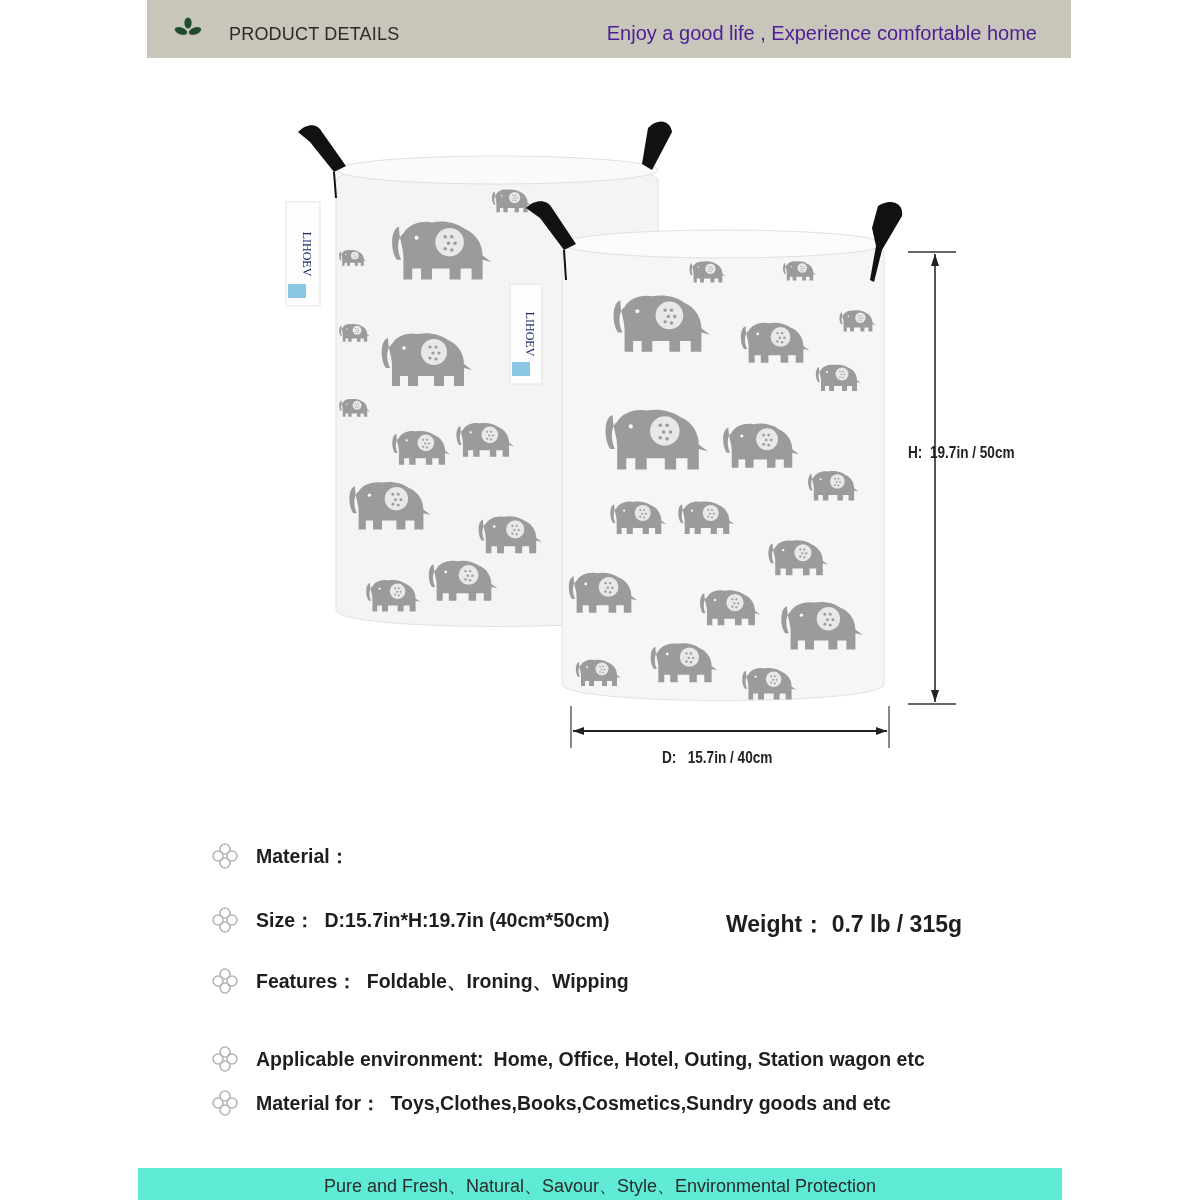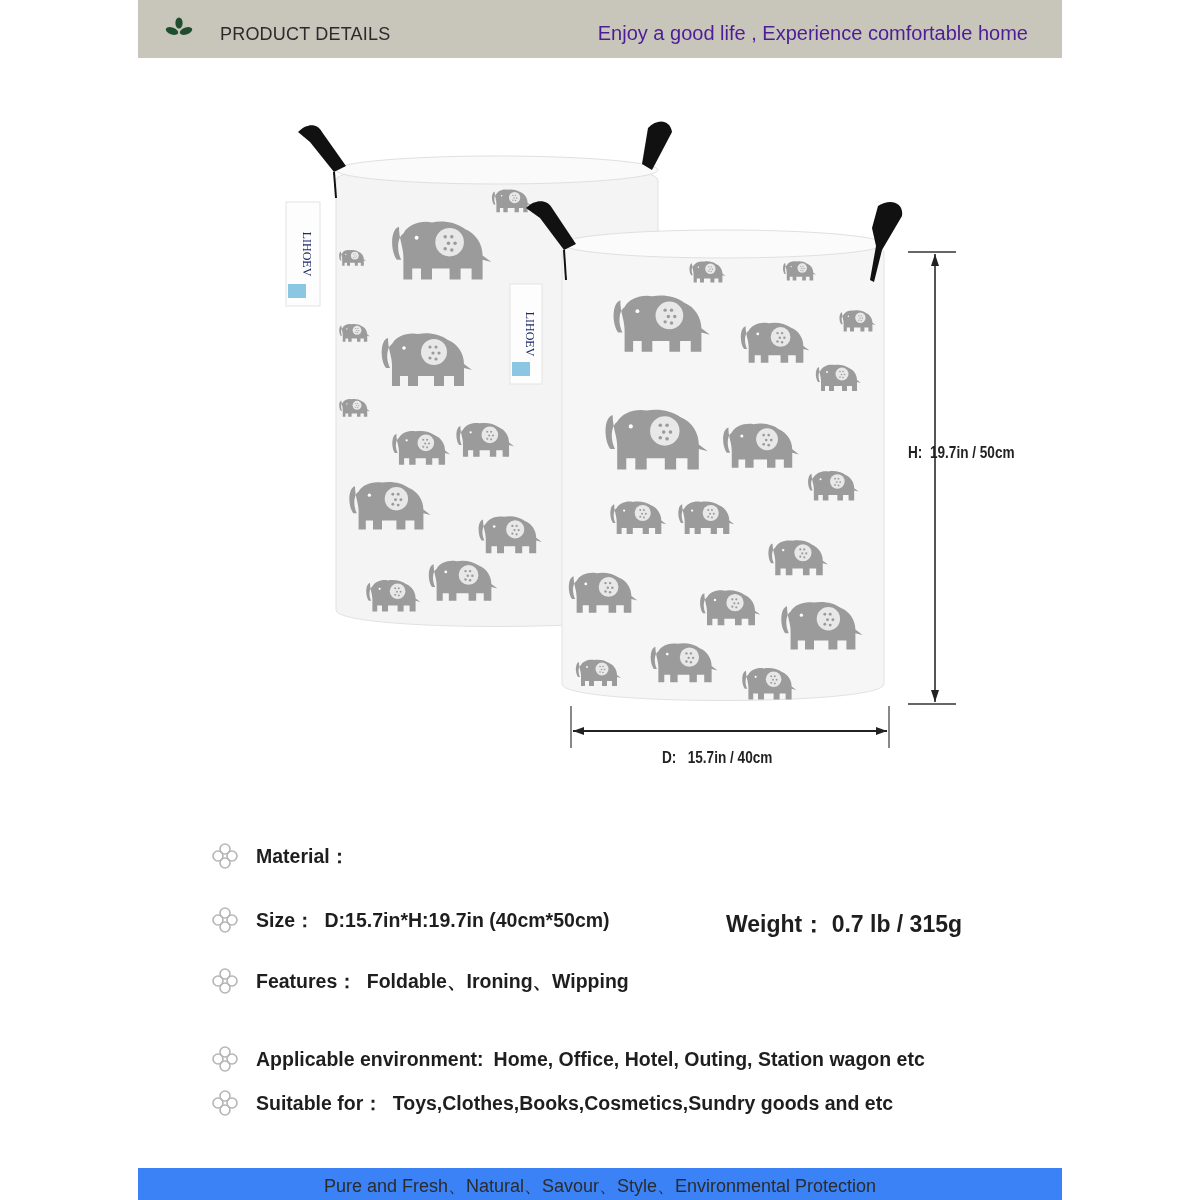--- a/index.html
+++ b/index.html
@@ -1,32 +1,32 @@
 <!DOCTYPE html>
 <html><head>
   <meta charset="utf-8">
   <style>
     html, body { margin: 0; padding: 0; background: #ffffff; }
     body { width: 1200px; height: 1200px; position: relative; overflow: hidden; font-family: "Liberation Sans", sans-serif; }
-    .header-bar { position: absolute; left: 138px; top: 0; width: 924px; height: 58px; background: #c8c5bb; }
+    .header-bar { position: absolute; left: 147px; top: 0; width: 924px; height: 58px; background: #c8c5bb; }
     .header-bar .leaf { position: absolute; left: 26px; top: 16px; width: 30px; height: 24px; }
     .header-bar .title { position: absolute; left: 82px; top: 24px; font-size: 18px; color: #2b2b2b; letter-spacing: 0.2px; }
     .header-bar .slogan { position: absolute; right: 34px; top: 22px; font-size: 20px; color: #4c1d95; }
     .product-stage { position: absolute; left: 138px; top: 58px; width: 924px; height: 760px; }
     .product-stage svg { position: absolute; left: 0; top: 0; }
     .dim-label { position: absolute; font-family: "Liberation Sans", sans-serif; font-weight: bold; font-size: 16px; color: #222; transform: scaleX(0.85); transform-origin: left center; white-space: nowrap; }
     .dim-h { left: 908px; top: 444px; }
     .dim-d { left: 662px; top: 749px; }
     .specs { position: absolute; left: 210px; top: 838px; width: 860px; }
     .spec-row { position: absolute; left: 0; height: 36px; display: flex; align-items: center; white-space: nowrap; }
     .spec-row .bullet { width: 30px; height: 30px; margin-right: 16px; flex: 0 0 auto; }
     .spec-row .txt { font-weight: bold; font-size: 19.5px; color: #1e1e1e; text-align: right; }
     .spec-row .label { margin-right: 10px; }
     .spec-row .extra { position: absolute; left: 516px; top: 7px; font-weight: bold; font-size: 23px; color: #1e1e1e; }
-    .footer-bar { position: absolute; left: 138px; top: 1168px; width: 924px; height: 32px; background: #3b82f6; }
+    .footer-bar { position: absolute; left: 138px; top: 1168px; width: 924px; height: 32px; background: #5eead4; }
     .footer-bar .tagline { position: absolute; left: 0; right: 0; top: 6px; text-align: center; font-size: 18px; color: #2b2b2b; }
   </style>
 </head>
 <body>
 
 <div class="header-bar">
   <svg class="leaf" viewBox="0 0 30 24">
     <ellipse cx="15" cy="7" rx="3.6" ry="5.5" fill="#1f4d2e"></ellipse>
     <ellipse cx="8" cy="15" rx="6.5" ry="3.4" transform="rotate(20 8 15)" fill="#1f4d2e"></ellipse>
     <ellipse cx="22" cy="15" rx="6.5" ry="3.4" transform="rotate(-20 22 15)" fill="#1f4d2e"></ellipse>
@@ -178,20 +178,20 @@
   </div>
   <div class="spec-row" style="top:247px">
     <svg class="bullet" viewBox="0 0 30 30">
         <g fill="none" stroke="#b5b5b5" stroke-width="1.6">
           <circle cx="15" cy="8" r="5"></circle>
           <circle cx="15" cy="22" r="5"></circle>
           <circle cx="8" cy="15" r="5"></circle>
           <circle cx="22" cy="15" r="5"></circle>
         </g>
       </svg>
-    <span class="txt label">Suitable for：</span>
+    <span class="txt label">Material for：</span>
     <span class="txt">Toys,Clothes,Books,Cosmetics,Sundry goods and etc</span>
   </div>
 </div>
 
 <div class="footer-bar">
   <div class="tagline">Pure and Fresh、Natural、Savour、Style、Environmental Protection</div>
 </div>
 
 </body></html>

